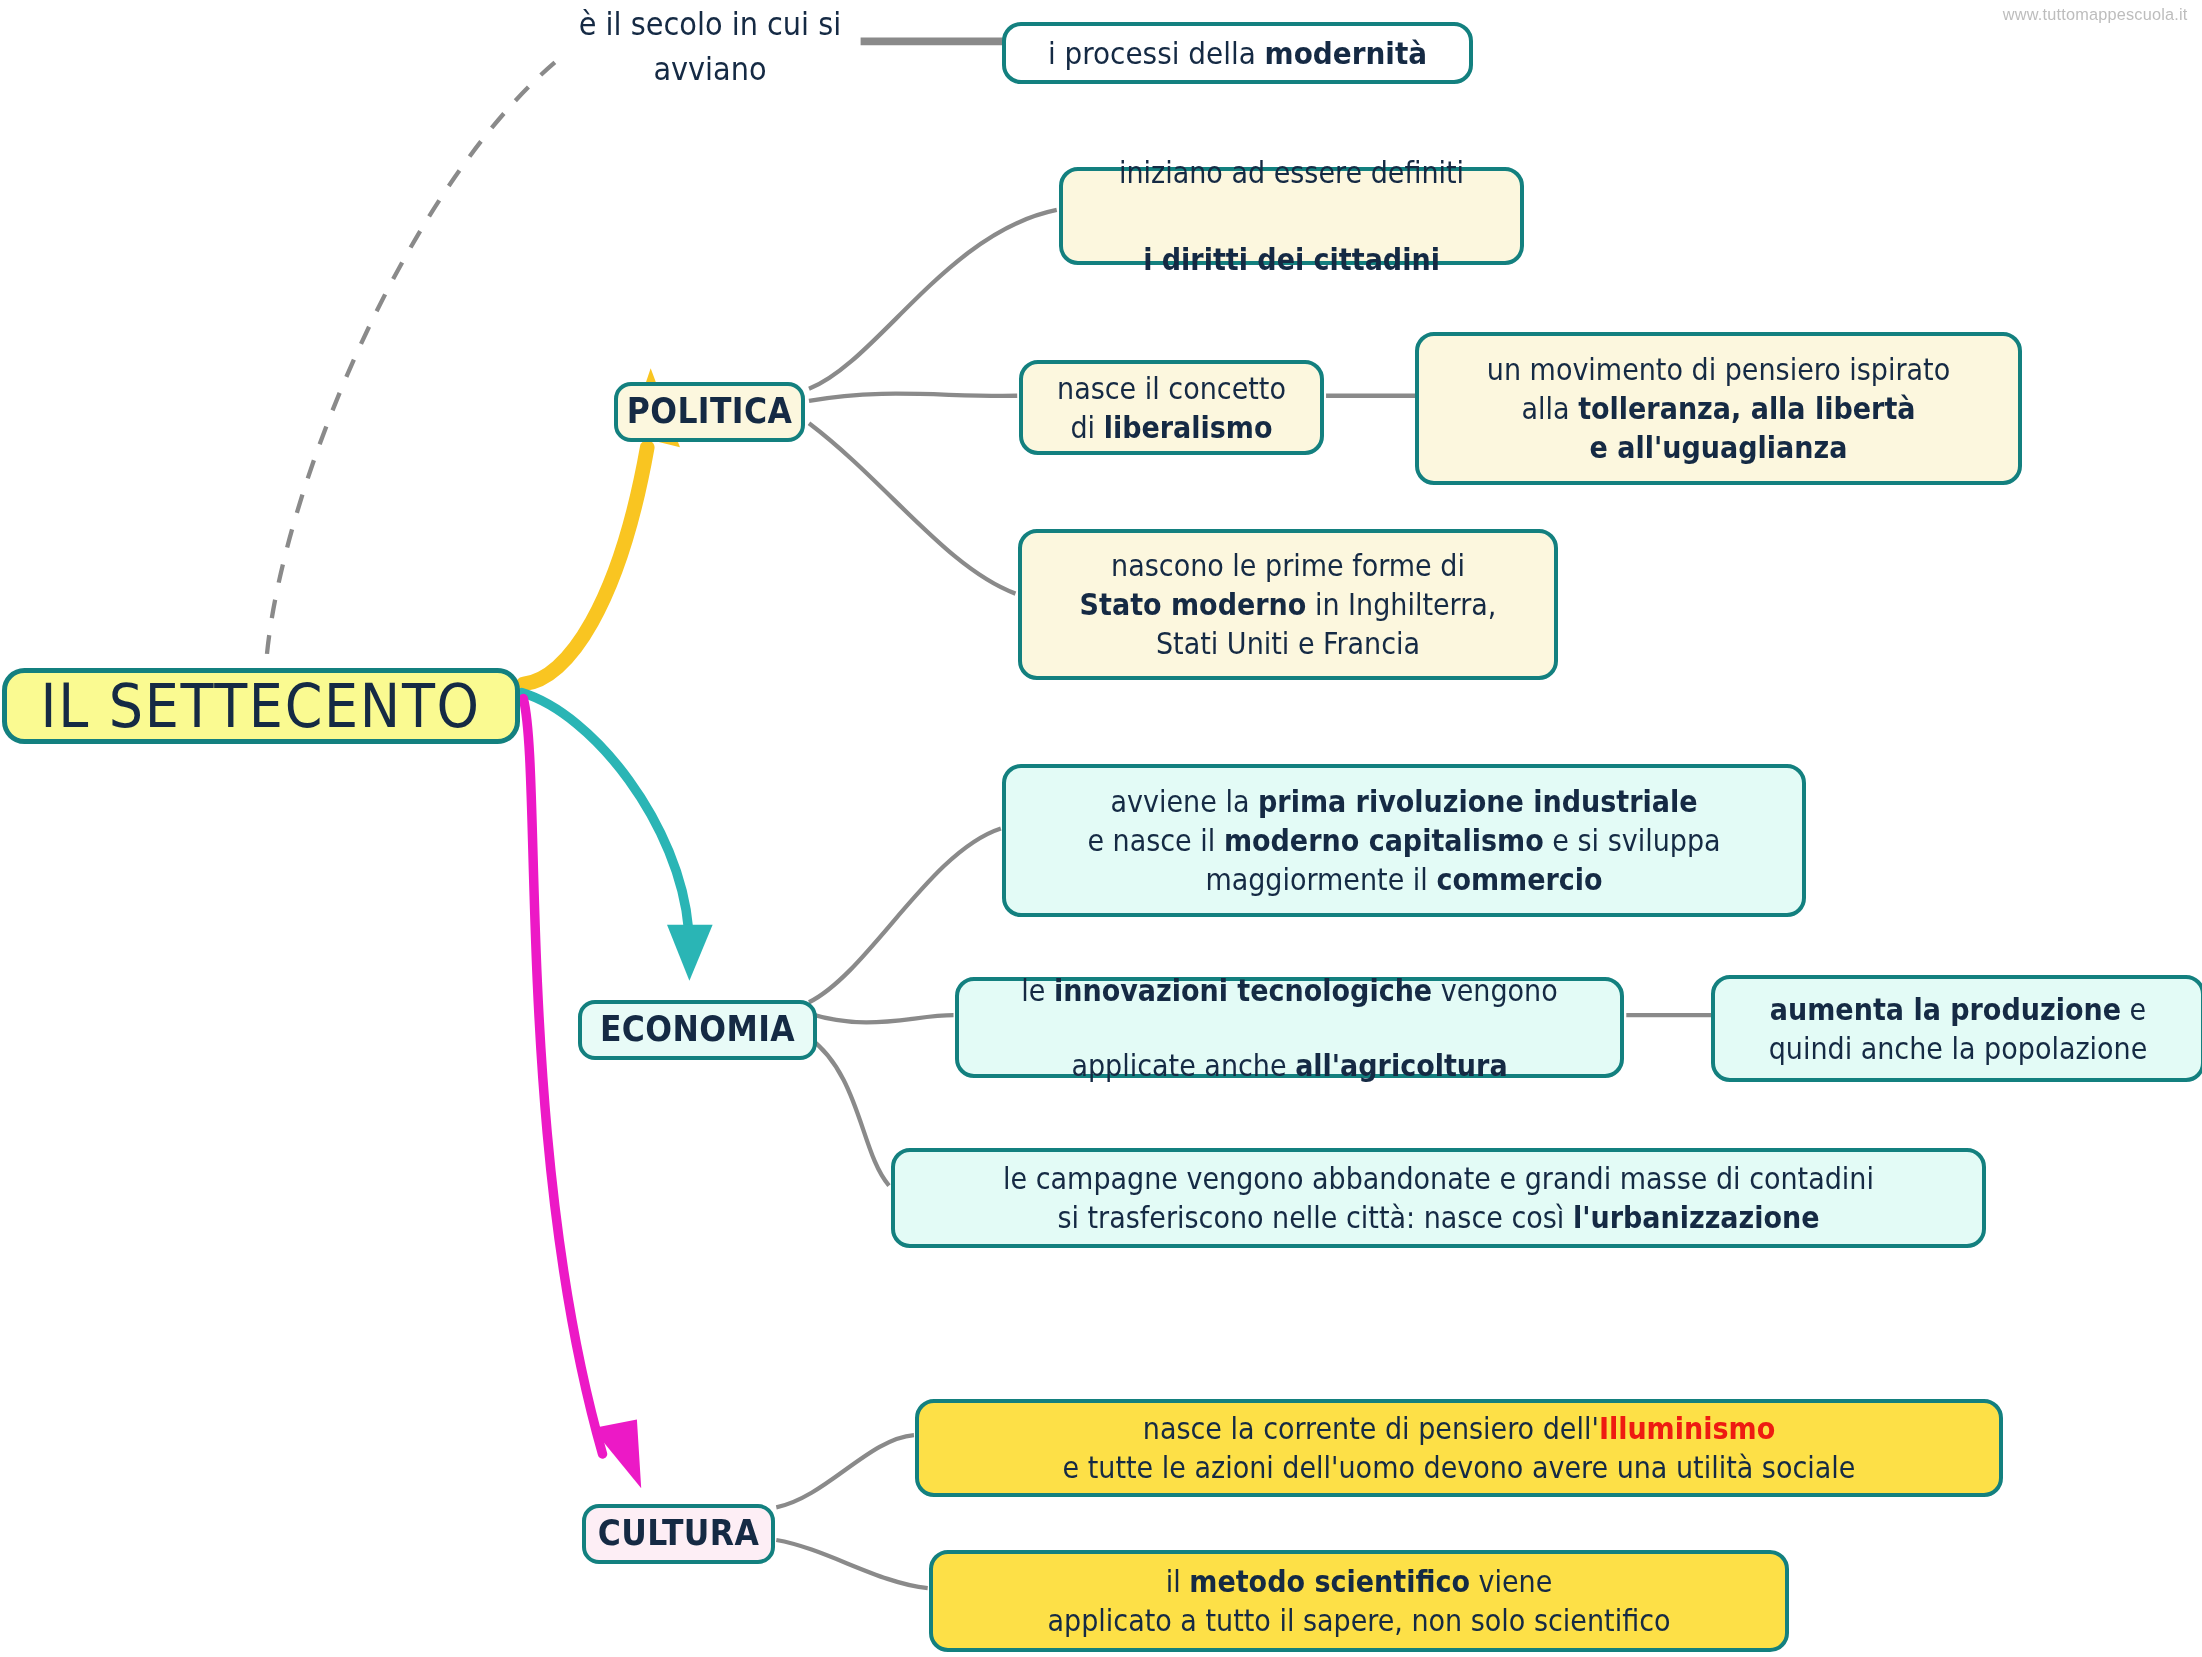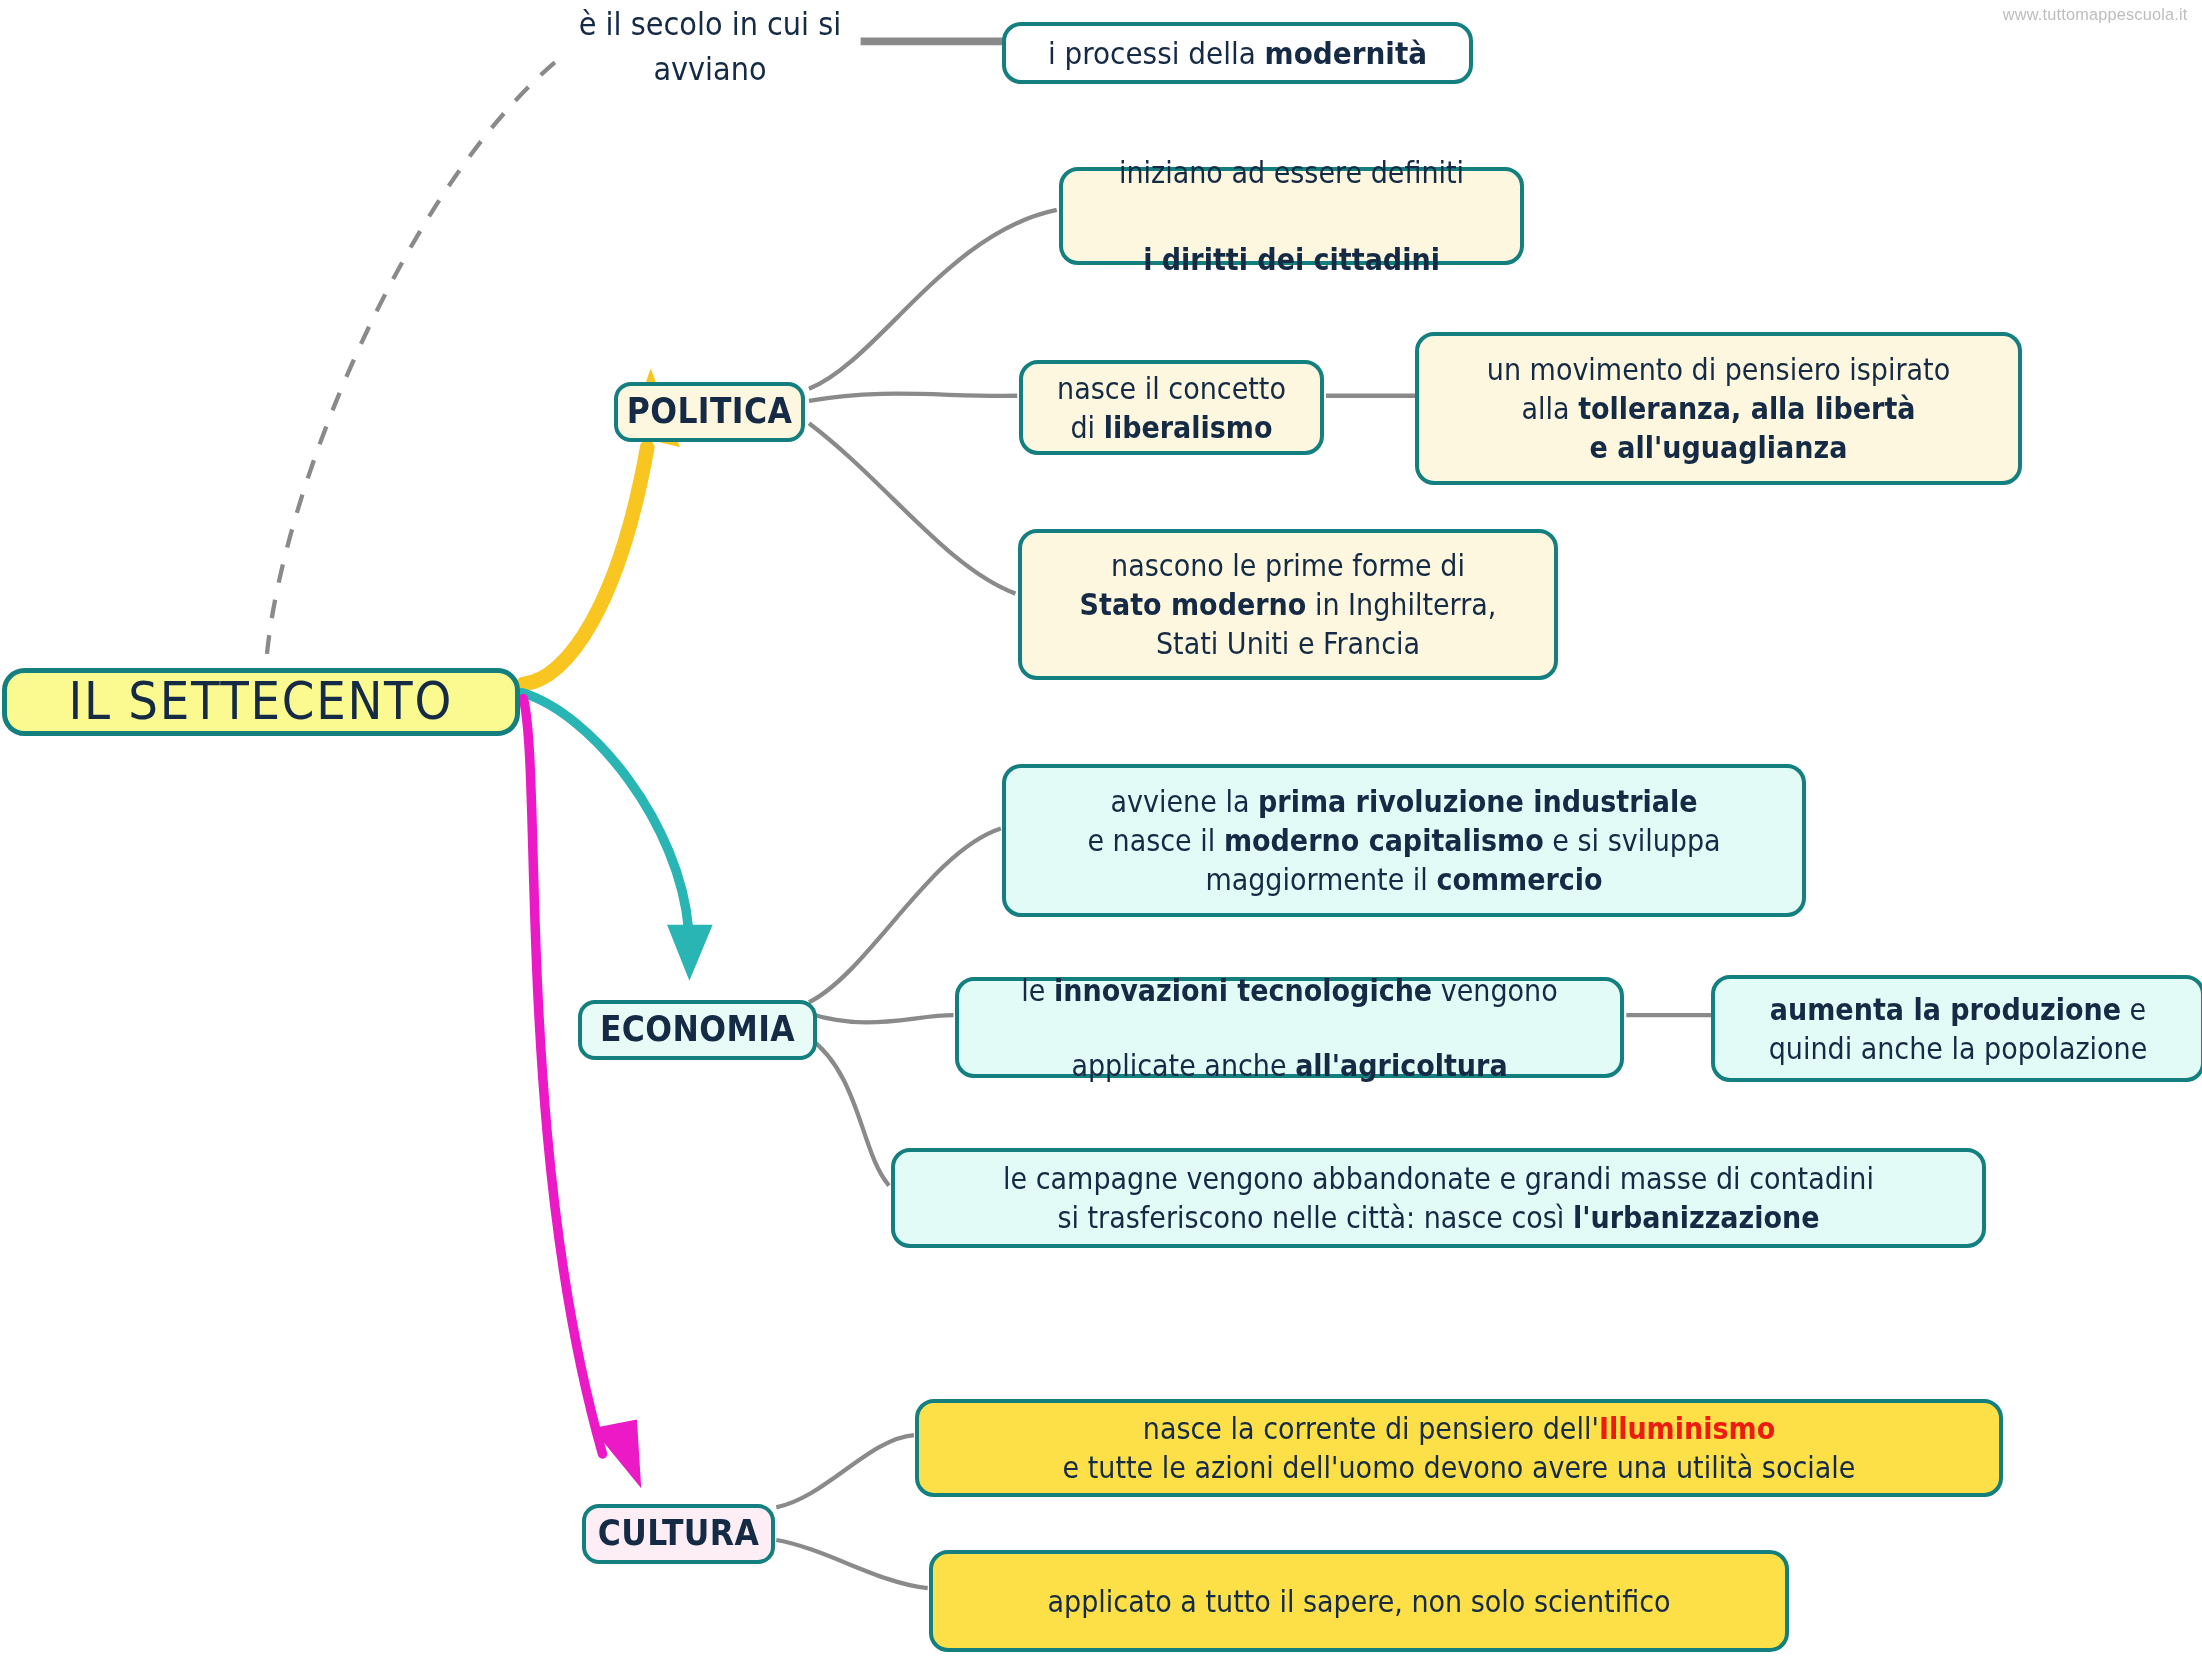--- a/index.html
+++ b/index.html
@@ -39,25 +39,25 @@
     line-height: 1.30;
     font-family: "DejaVu Sans Condensed", "Liberation Sans Narrow", "Liberation Sans", sans-serif;
     margin-top: 12px;
   }
   .node .line { display: block; white-space: nowrap; }
   .node b { font-weight: bold; }
 
   
   #root-node {
     left: 1.7px; top: 656px;
-    width: 518px; height: 68px;
+    width: 518px; height: 76px;
     background: #fafa91;
     border-width: 5.2px;
     border-radius: 22.4px;
-    font-size: 52px;
+    font-size: 60px;
     font-weight: 500;
     letter-spacing: 1.7px;
     font-family: "DejaVu Sans Condensed", "Liberation Sans Narrow", "Liberation Sans", sans-serif;
   }
 
   
   .branch-label {
     font-size: 35px;
     font-weight: bold;
     letter-spacing: 0.4px;
@@ -208,17 +208,18 @@
     </div>
 
   <div class="node branch-label" id="branch-cultura">
     <span class="line">CULTURA</span>
   </div>
   <div class="node leaf leaf-pink" id="leaf-illuminismo">
       <span class="line"><span>nasce la corrente di pensiero dell'</span><b style="color: rgb(238, 27, 17);">Illuminismo</b></span>
       <span class="line"><span>e tutte le azioni dell'uomo devono avere una utilità sociale</span></span>
     </div>
   <div class="node leaf leaf-pink" id="leaf-metodo">
+      <span class="line"><span>il </span><b>metodo scientifico</b><span> viene</span></span>
       <span class="line"><span>applicato a tutto il sapere, non solo scientifico</span></span>
     </div>
 
 </div>
 
 
 </body></html>

